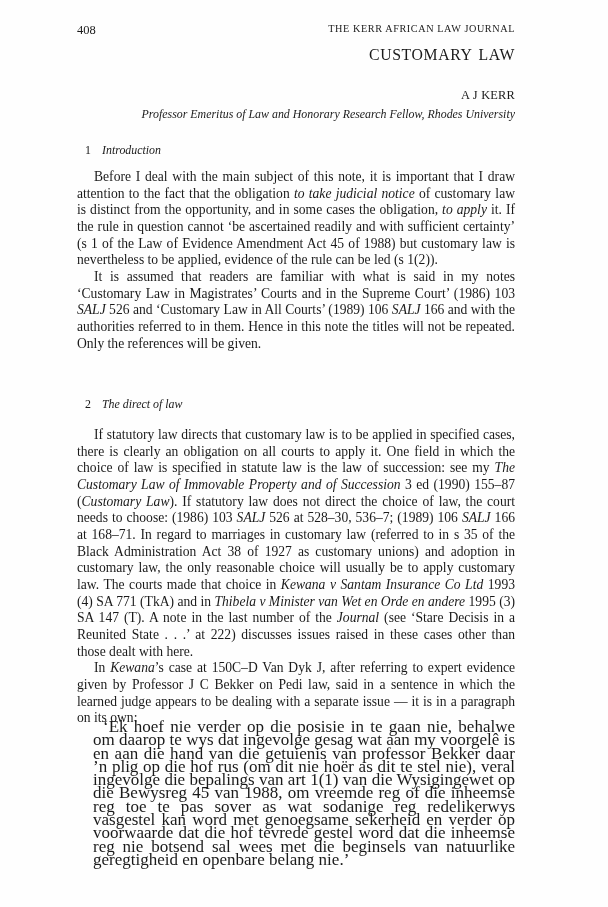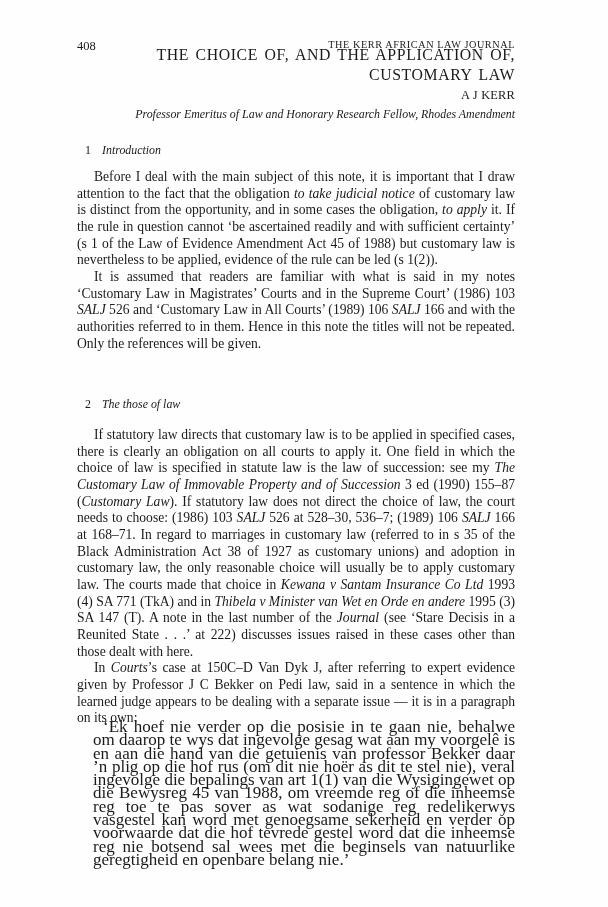--- a/index.html
+++ b/index.html
@@ -1,19 +1,19 @@
 <!DOCTYPE html>
 <html><head>
 <meta charset="utf-8">
 <style>
   html, body { margin:0; padding:0; background:#fefefe; }
   body { width:608px; height:907px; position:relative; overflow:hidden;
          font-family:"Liberation Serif","DejaVu Serif",serif; color:#1a1a1a; }
   .page { position:absolute; left:77px; top:0; width:438px; }
-  .running-head { position:absolute; top:39px; left:0; width:438px; height:16px; }
+  .running-head { position:absolute; top:23px; left:0; width:438px; height:16px; }
   .pageno { position:absolute; left:0; top:0; font-size:12.5px; }
   .journal { position:absolute; right:0; top:0; font-size:10.2px; letter-spacing:0.6px; }
   .title { position:absolute; right:0; top:45px; text-align:right; font-size:15.8px; line-height:20px; letter-spacing:0.6px; word-spacing:2px; }
   .author { position:absolute; right:0; top:88px; font-size:12.4px; letter-spacing:0.2px;margin-left:34px; }
   .affil { position:absolute; right:0; top:107px; font-size:11.9px; font-style:italic; white-space:nowrap; }
   .heading { position:absolute; left:0; font-size:11.9px;margin-left:8px; }
   .heading .num { display:inline-block; width:17px; }
   .heading .lbl { font-style:italic; }
   .para { position:absolute; left:0; width:438px; font-size:13.6px; line-height:16.65px; text-align:justify; hyphens:none; }
   .para p { margin:0; text-indent:17px; }
@@ -25,42 +25,41 @@
 <body>
 
 <div class="page">
 
   <div class="running-head">
     <span class="pageno">408</span>
     <span class="journal">THE KERR AFRICAN LAW JOURNAL</span>
   </div>
 
   <div class="title">
-    <div>THE CHOICE OF, AND THE APPLICATION OF,</div>
     <div>CUSTOMARY LAW</div>
   </div>
 
   <div class="author">A J KERR</div>
-  <div class="affil">Professor Emeritus of Law and Honorary Research Fellow, Rhodes Amendment</div>
+  <div class="affil">Professor Emeritus of Law and Honorary Research Fellow, Rhodes University</div>
 
   <div class="heading" style="top:143px;">
     <span class="num">1</span><span class="lbl">Introduction</span>
   </div>
 
   <div class="para" style="top:169px;">
     <p><span>Before I deal with the main subject of this note, it is important that I draw attention to the fact that the obligation </span><i>to take judicial notice</i><span> of customary law is distinct from the opportunity, and in some cases the obligation, </span><i>to apply</i><span> it. If the rule in question cannot ‘be ascertained readily and with sufficient certainty’ (s 1 of the Law of Evidence Amendment Act 45 of 1988) but customary law is nevertheless to be applied, evidence of the rule can be led (s 1(2)).</span></p>
     <p><span>It is assumed that readers are familiar with what is said in my notes ‘Customary Law in Magistrates’ Courts and in the Supreme Court’ (1986) 103 </span><i>SALJ</i><span> 526 and ‘Customary Law in All Courts’ (1989) 106 </span><i>SALJ</i><span> 166 and with the authorities referred to in them. Hence in this note the titles will not be repeated. Only the references will be given.</span></p>
   </div>
 
   <div class="heading" style="top:397px;">
-    <span class="num">2</span><span class="lbl">The those of law</span>
+    <span class="num">2</span><span class="lbl">The direct of law</span>
   </div>
 
   <div class="para" style="top:427px;">
     <p><span>If statutory law directs that customary law is to be applied in specified cases, there is clearly an obligation on all courts to apply it. One field in which the choice of law is specified in statute law is the law of succession: see my </span><i>The Customary Law of Immovable Property and of Succession</i><span> 3 ed (1990) 155–87 (</span><i>Customary Law</i><span>). If statutory law does not direct the choice of law, the court needs to choose: (1986) 103 </span><i>SALJ</i><span> 526 at 528–30, 536–7; (1989) 106 </span><i>SALJ</i><span> 166 at 168–71. In regard to marriages in customary law (referred to in s 35 of the Black Administration Act 38 of 1927 as customary unions) and adoption in customary law, the only reasonable choice will usually be to apply customary law. The courts made that choice in </span><i>Kewana v Santam Insurance Co Ltd</i><span> 1993 (4) SA 771 (TkA) and in </span><i>Thibela v Minister van Wet en Orde en andere</i><span> 1995 (3) SA 147 (T). A note in the last number of the </span><i>Journal</i><span> (see ‘Stare Decisis in a Reunited State . . .’ at 222) discusses issues raised in these cases other than those dealt with here.</span></p>
-    <p><span>In </span><i>Courts</i><span>’s case at 150C–D Van Dyk J, after referring to expert evidence given by Professor J C Bekker on Pedi law, said in a sentence in which the learned judge appears to be dealing with a separate issue — it is in a paragraph on its own:</span></p>
+    <p><span>In </span><i>Kewana</i><span>’s case at 150C–D Van Dyk J, after referring to expert evidence given by Professor J C Bekker on Pedi law, said in a sentence in which the learned judge appears to be dealing with a separate issue — it is in a paragraph on its own:</span></p>
   </div>
 
   <div class="quote" style="top:720px;">
     <p>‘Ek hoef nie verder op die posisie in te gaan nie, behalwe om daarop te wys dat ingevolge gesag wat aan my voorgelê is en aan die hand van die getuienis van professor Bekker daar ’n plig op die hof rus (om dit nie hoër as dit te stel nie), veral ingevolge die bepalings van art 1(1) van die Wysigingewet op die Bewysreg 45 van 1988, om vreemde reg of die inheemse reg toe te pas sover as wat sodanige reg redelikerwys vasgestel kan word met genoegsame sekerheid en verder op voorwaarde dat die hof tevrede gestel word dat die inheemse reg nie botsend sal wees met die beginsels van natuurlike geregtigheid en openbare belang nie.’</p>
   </div>
 
 </div>
 
 </body></html>

